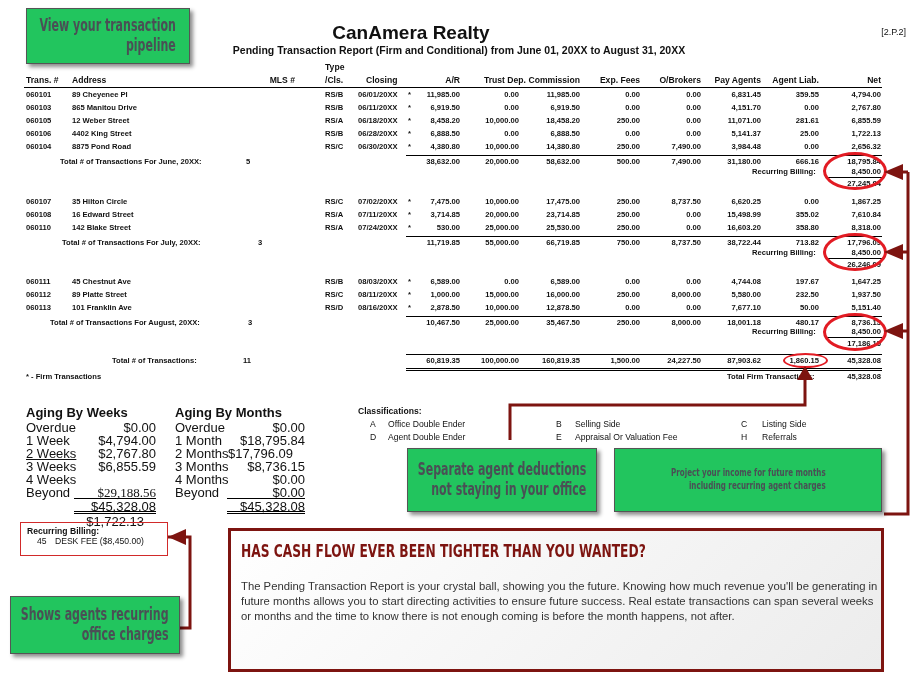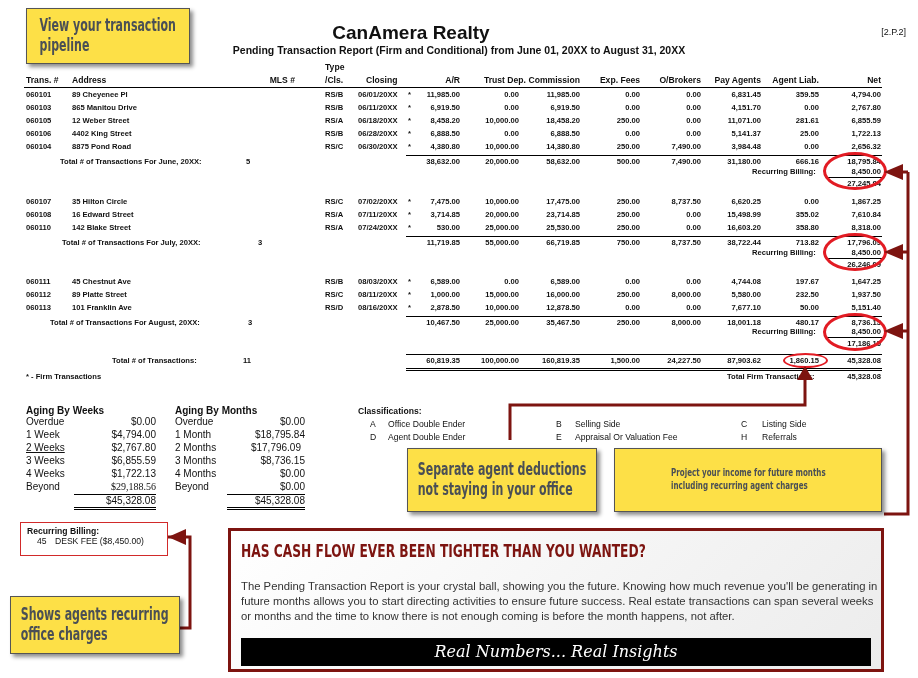--- a/index.html
+++ b/index.html
@@ -30,29 +30,29 @@
   .c-pay { left: 705px; width: 56px; text-align: right; }
   .c-liab { left: 765px; width: 54px; text-align: right; }
   .c-net { left: 824px; width: 57px; text-align: right; }
 
   .row { position: absolute; left: 0; width: 918px; height: 13px; }
   .row > span { position: absolute; white-space: nowrap; }
   .rule { position: absolute; height: 0; border-top: 1.5px solid #000; }
   .drule { position: absolute; height: 3px; border-top: 1px solid #000; border-bottom: 1px solid #000; }
 
   
-  .aging { font-size: 10px; }
+  .aging { font-size: 13px; }
   .aging .h { font-weight: bold; }
 
   
   .callout {
-    position: absolute; background: #fde047; border: 1.5px solid #555;
+    position: absolute; background: #22c55e; border: 1.5px solid #555;
     box-shadow: 3px 3px 4px rgba(0,0,0,0.45);
     font-family: "DejaVu Sans", sans-serif; font-stretch: condensed;
-    color: #4a4f55; text-align: left; font-weight: bold; line-height: 1.15;
+    color: #4a4f55; text-align: right; font-weight: bold; line-height: 1.15;
     display: flex; align-items: center; justify-content: center;
   }
   .callout span { display: block; transform: scaleX(0.72); white-space: nowrap; }
 
   .ring { position: absolute; border: 3px solid #e21b23; border-radius: 50%; }
 
   
   .panel {
     position: absolute; left: 228px; top: 528px; width: 656px; height: 144px;
     border: 3px solid #7d1410;
@@ -371,33 +371,33 @@
     <polygon points="168,537 186,529 186,545"></polygon>
   </g>
 </svg>
 
 <div class="abs aging" style="left:26px; top:405px; width:130px;">
   <div class="h">Aging By Weeks</div>
   <div style="position:relative;height:13px;"><span>Overdue</span><span style="position:absolute;right:0;">$0.00</span></div>
   <div style="position:relative;height:13px;"><span>1 Week</span><span style="position:absolute;right:0;">$4,794.00</span></div>
   <div style="position:relative;height:13px;text-decoration:underline;"><span>2 Weeks</span><span style="position:absolute;right:0;">$2,767.80</span></div>
   <div style="position:relative;height:13px;"><span>3 Weeks</span><span style="position:absolute;right:0;">$6,855.59</span></div>
-  <div style="position:relative;height:13px;"><span>4 Weeks</span><span style="position:absolute;right:0;">$1,722.13</span></div>
+  <div style="position:relative;height:13px;"><span>4 Weeks</span><span style="position:absolute;right:12px;margin-top:42px;">$1,722.13</span></div>
   <div style="position:relative;height:13px;"><span>Beyond</span><span style="position:absolute;right:0;font-family:Liberation Serif, serif;">$29,188.56</span></div>
   <div style="position:relative;height:13px;border-top:1px solid #000;margin-left:48px;">
       <span style="position:absolute;right:0;">$45,328.08</span>
     </div>
   <div style="height:3px;border-top:1px solid #000;border-bottom:1px solid #000;margin-left:48px;"></div>
 </div>
 
 <div class="abs aging" style="left:175px; top:405px; width:130px;">
   <div class="h">Aging By Months</div>
   <div style="position:relative;height:13px;"><span>Overdue</span><span style="position:absolute;right:0;">$0.00</span></div>
   <div style="position:relative;height:13px;"><span>1 Month</span><span style="position:absolute;right:0;">$18,795.84</span></div>
-  <div style="position:relative;height:13px;"><span>2 Months</span><span style="position:absolute;right:4px;">$17,796.09</span></div>
+  <div style="position:relative;height:13px;"><span>2 Months</span><span style="position:absolute;right:12px;">$17,796.09</span></div>
   <div style="position:relative;height:13px;"><span>3 Months</span><span style="position:absolute;right:0;">$8,736.15</span></div>
   <div style="position:relative;height:13px;"><span>4 Months</span><span style="position:absolute;right:0;">$0.00</span></div>
   <div style="position:relative;height:13px;"><span>Beyond</span><span style="position:absolute;right:0;">$0.00</span></div>
   <div style="position:relative;height:13px;border-top:1px solid #000;margin-left:52px;">
       <span style="position:absolute;right:0;">$45,328.08</span>
     </div>
   <div style="height:3px;border-top:1px solid #000;border-bottom:1px solid #000;margin-left:52px;"></div>
 </div>
 
 <div class="abs" style="left:358px; top:406px; font-size:8.6px; font-weight:bold;">Classifications:</div>
@@ -445,14 +445,13 @@
 <div class="callout" style="left:10px; top:596px; width:170px; height:58px; font-size:17px;">
   <div>
       <span>Shows agents recurring</span>
       <span>office charges</span>
     </div>
 </div>
 
 <div class="panel">
   <div class="panel-title">HAS CASH FLOW EVER BEEN TIGHTER THAN YOU WANTED?</div>
   <div class="panel-body">The Pending Transaction Report is your crystal ball, showing you the future. Knowing how much revenue you'll be generating in future months allows you to start directing activities to ensure future success. Real estate transactions can span several weeks or months and the time to know there is not enough coming is before the month happens, not after.</div>
-  <div class="panel-bar">Real Numbers... Real Insights</div>
 </div>
 
 </body></html>

